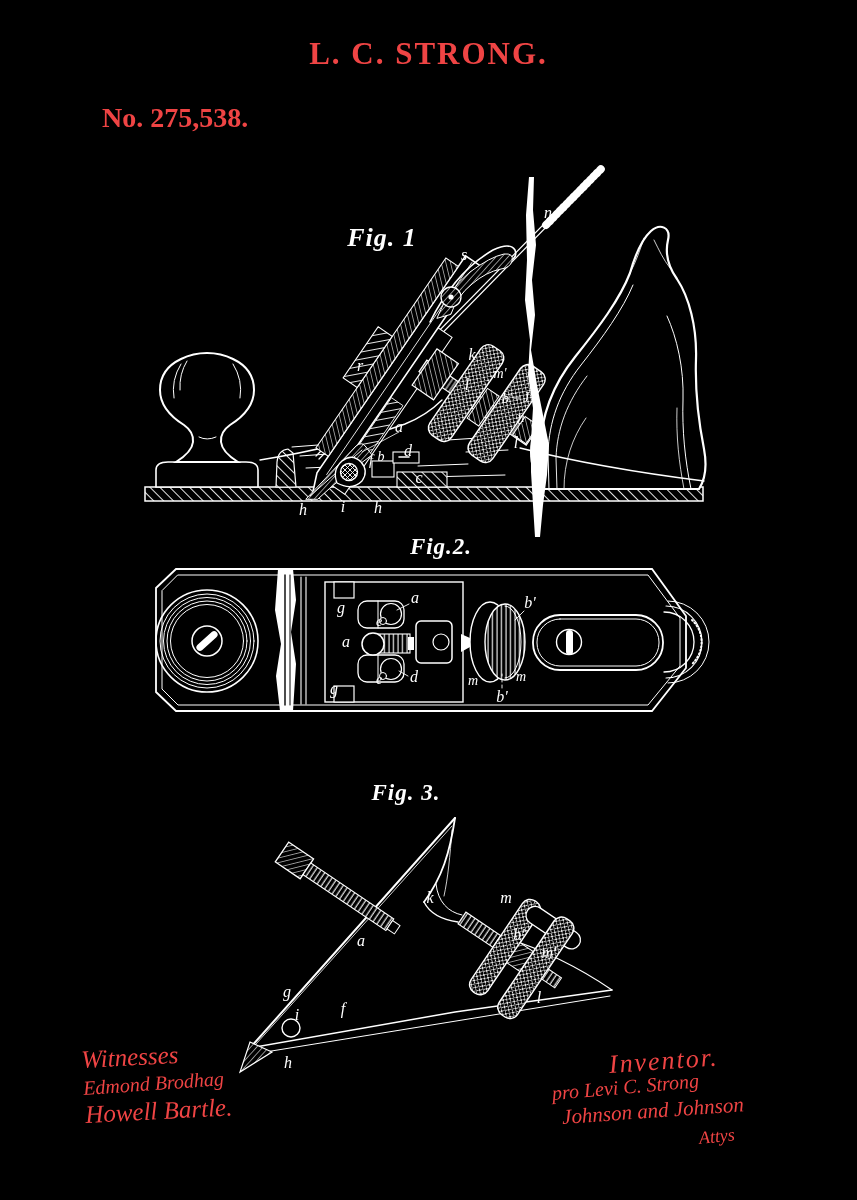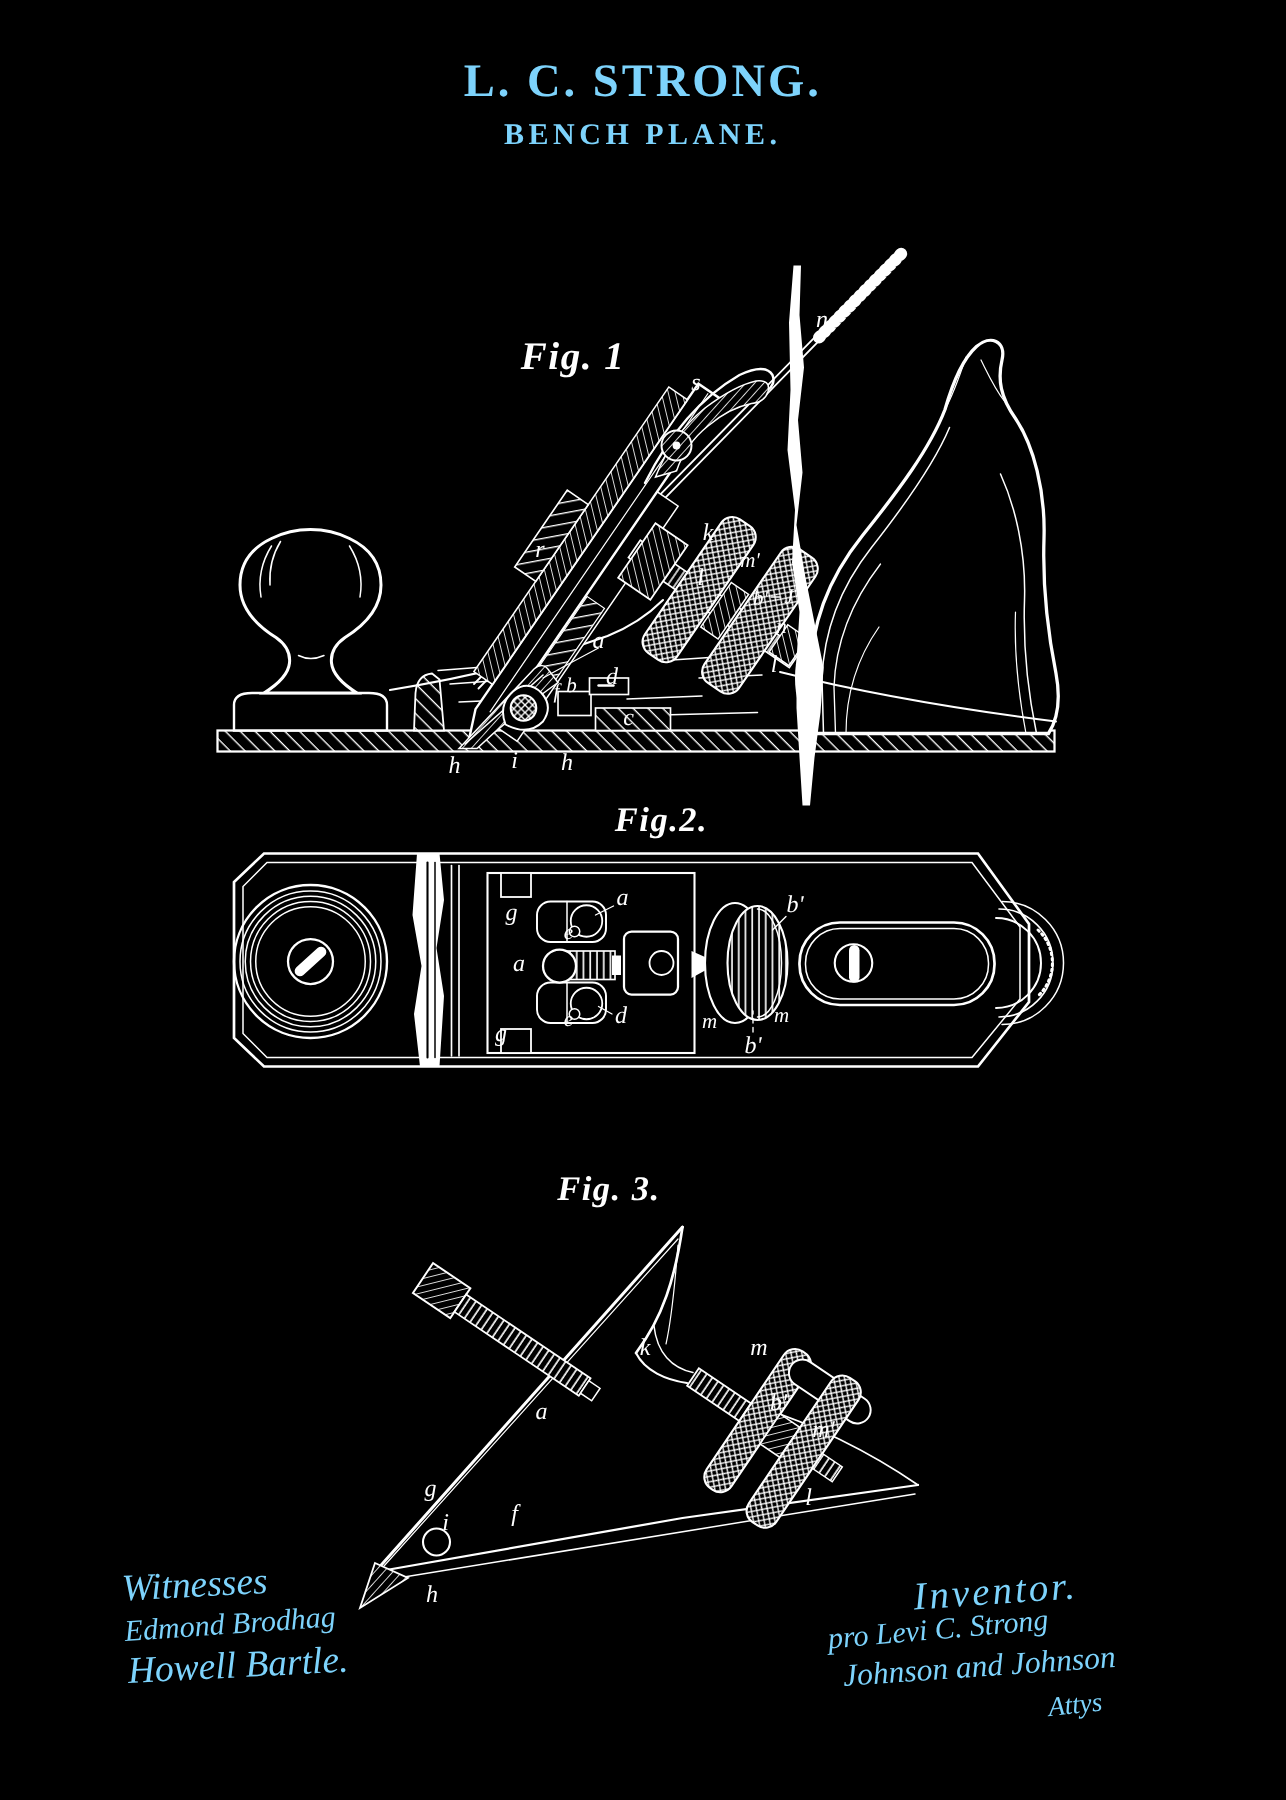--- a/index.html
+++ b/index.html
@@ -1,18 +1,18 @@
 <!DOCTYPE html>
 <html><head>
 <meta charset="utf-8">
 <style>
   html,body{margin:0;padding:0;background:#000;}
   .page{
     position:relative;width:857px;height:1200px;background:#000;overflow:hidden;
-    font-family:"Liberation Serif", serif;color:#7dd3fc;
+    font-family:"Liberation Serif", serif;color:#ef4444;
   }
   .hdr{position:absolute;left:0;right:0;text-align:center;font-weight:600;white-space:nowrap;}
   .hdr-name{top:36px;font-size:31px;letter-spacing:2px;}
   .hdr-sub{top:79px;font-size:20px;letter-spacing:3px;}
   .hdr-no{position:absolute;top:102px;left:102px;font-size:28px;font-weight:600;white-space:nowrap;}
   .hdr-date{position:absolute;top:100px;right:116px;font-size:28px;font-weight:600;white-space:nowrap;}
   svg.draw{position:absolute;left:0;top:0;}
   .lbl{font:italic 16px "Liberation Serif", serif;fill:#fff;text-anchor:middle;}
   .lbl-sm{font:italic 14px "Liberation Serif", serif;fill:#fff;text-anchor:middle;}
   .figtitle{font:italic 600 26px "Liberation Serif", serif;fill:#fff;text-anchor:middle;letter-spacing:1px;}
@@ -28,21 +28,21 @@
   .i-1{font-size:20px;margin-top:2px;margin-left:8px;transform:rotate(-5deg);}
   .i-2{font-size:21px;margin-top:0px;margin-left:18px;transform:rotate(-4deg);}
   .i-3{font-size:18px;margin-top:-2px;margin-left:155px;transform:rotate(-6deg);}
 </style>
 </head>
 <body>
 
 <div class="page">
 
   <div class="hdr hdr-name">L. C. STRONG.</div>
-  <div class="hdr hdr-sub">BENCH PLANE.</div>
+  <div class="hdr-no">No. 275,538.</div>
 
   <svg class="draw" width="857" height="1200" viewBox="0 0 857 1200">
     <defs>
       <pattern id="hatch" width="7" height="7" patternUnits="userSpaceOnUse" patternTransform="rotate(45)">
         <rect width="7" height="7" fill="#000"></rect>
         <line x1="0" y1="0" x2="7" y2="0" stroke="#fff" stroke-width="1.8"></line>
       </pattern>
       <pattern id="hatch2" width="4.5" height="4.5" patternUnits="userSpaceOnUse" patternTransform="rotate(-48)">
         <rect width="4.5" height="4.5" fill="#000"></rect>
         <line x1="0" y1="0" x2="4.5" y2="0" stroke="#fff" stroke-width="1.1"></line>

